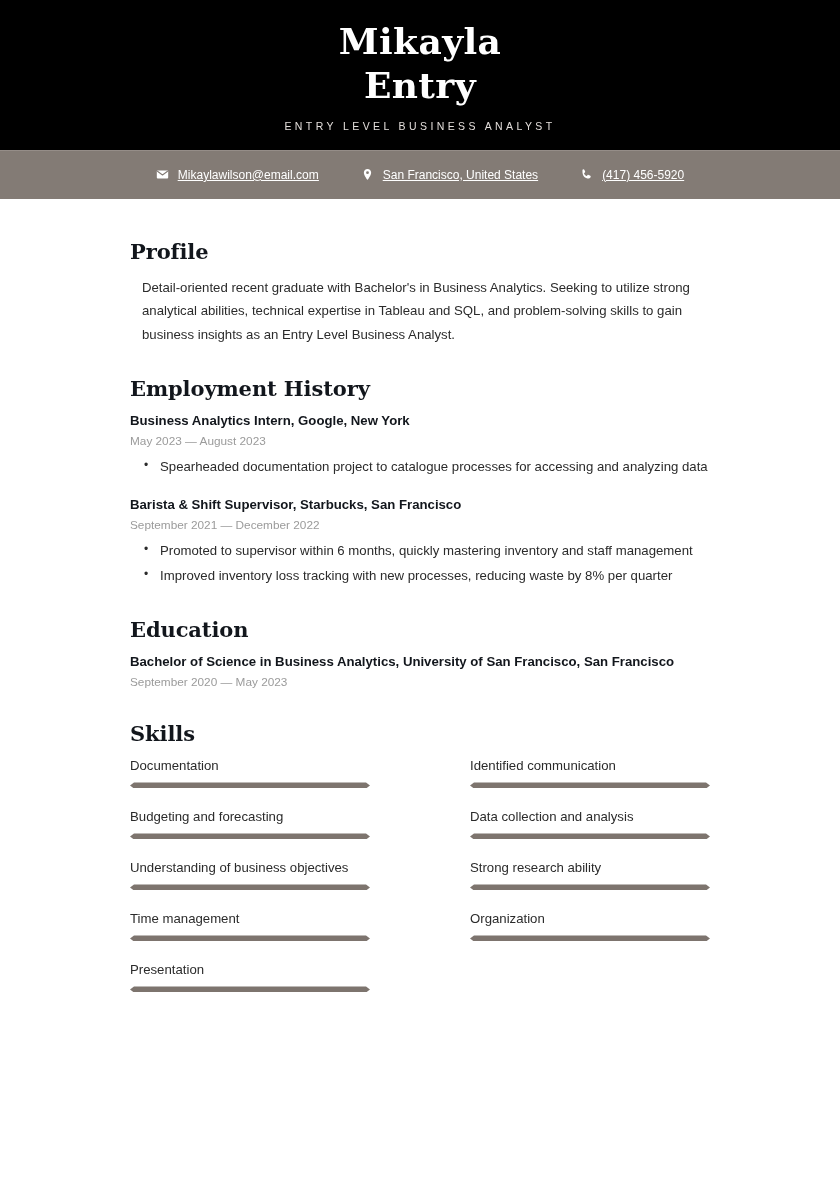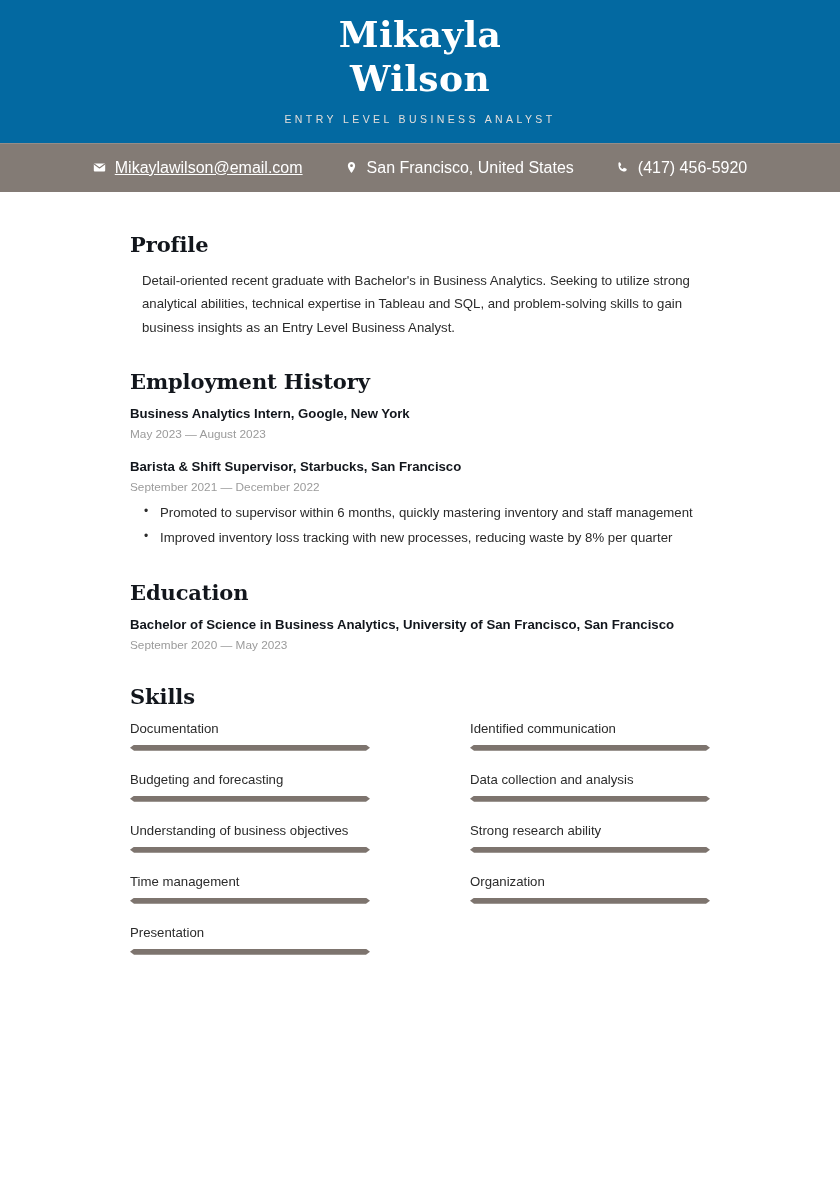--- a/index.html
+++ b/index.html
@@ -8,22 +8,22 @@
     width: 840px;
     height: 1187px;
     background: #ffffff;
     font-family: "Liberation Sans", sans-serif;
     color: #222222;
     overflow: hidden;
   }
 
   
   .header-band {
-    background: #0369a1;
-    padding: 13px 0 18px 0;
+    background: #000000;
+    padding: 20px 0 18px 0;
     text-align: center;
   }
   .name {
     font-family: "DejaVu Serif", serif;
     font-weight: bold;
     color: #ffffff;
     font-size: 36px;
     line-height: 1.22;
     letter-spacing: 0.4px;
   }
@@ -48,21 +48,22 @@
     display: flex;
     align-items: center;
     justify-content: center;
     gap: 42px;
   }
   .contact-item {
     display: flex;
     align-items: center;
     gap: 9px;
     color: #ffffff;
-    font-size: 16px;
+    font-size: 12px;
+    text-decoration: underline;
   }
   .contact-item .ico {
     display: inline-flex;
     align-items: center;
     justify-content: center;
     width: 13px;
     height: 13px;
   }
   .contact-item .ico svg { display: block; }
   .contact-text { white-space: nowrap; }
@@ -166,21 +167,21 @@
       100% 50%, calc(100% - 4px) 100%, 4px 100%
     );
   }
 </style>
 </head>
 <body>
 
 <div class="header-band">
   <div class="name">
     <span class="name-line">Mikayla</span>
-    <span class="name-line">Wilson</span>
+    <span class="name-line">Entry</span>
   </div>
   <div class="job-title-sub">ENTRY LEVEL BUSINESS ANALYST</div>
 </div>
 
 <div class="band-divider"></div>
 
 <div class="contact-band">
 
   <div class="contact-item">
     <span class="ico">
@@ -220,20 +221,21 @@
     <p class="profile-text">Detail-oriented recent graduate with Bachelor's in Business Analytics. Seeking to utilize strong analytical abilities, technical expertise in Tableau and SQL, and problem-solving skills to gain business insights as an Entry Level Business Analyst.</p>
   </div>
 
   <div class="section section-employment">
     <h2 class="section-title">Employment History</h2>
 
     <div class="job">
       <div class="job-heading">Business Analytics Intern, Google, New York</div>
       <div class="job-dates">May 2023 — August 2023</div>
       <ul class="bullets">
+        <li>Spearheaded documentation project to catalogue processes for accessing and analyzing data</li>
       </ul>
     </div>
 
     <div class="job">
       <div class="job-heading">Barista &amp; Shift Supervisor, Starbucks, San Francisco</div>
       <div class="job-dates">September 2021 — December 2022</div>
       <ul class="bullets">
         <li>Promoted to supervisor within 6 months, quickly mastering inventory and staff management</li>
         <li>Improved inventory loss tracking with new processes, reducing waste by 8% per quarter</li>
       </ul>

